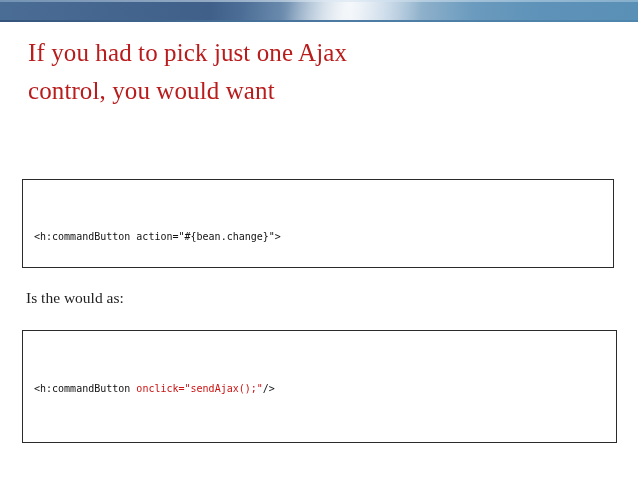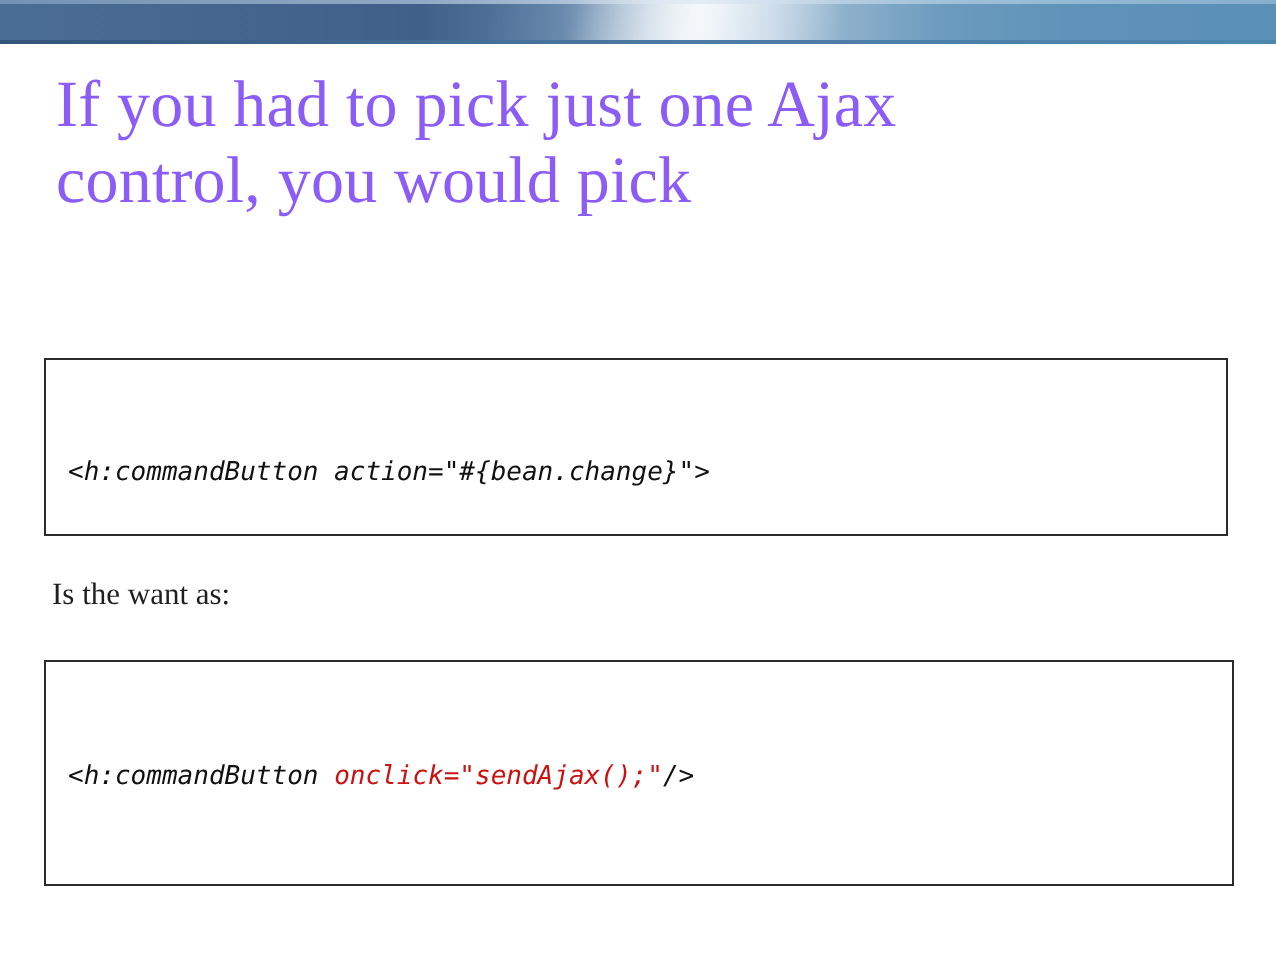--- a/index.html
+++ b/index.html
@@ -72,41 +72,40 @@
     height: 2px;
     background: linear-gradient(to right, #35547b 0%, #4d7ba3 55%, #4e86ad 100%);
   }
 
   
   .title {
     position: absolute;
     left: 28px;
     top: 34px;
     width: 570px;
-    color: #8b5cf6;
+    color: #b91c1c;
     font-family: "Liberation Serif", serif;
-    font-size: 33px;
+    font-size: 25px;
     line-height: 38px;
     letter-spacing: 0.1px;
   }
   .title-line { display: block; white-space: pre; }
 
   
   .code-box {
     position: absolute;
     background: #ffffff;
     border: 1.6px solid #2b2b2b;
     box-sizing: border-box;
     font-family: "DejaVu Sans Mono", "Liberation Mono", monospace;
-    font-size: 13px;
+    font-size: 10px;
     line-height: 19.5px;
     color: #111111;
     white-space: pre;
     overflow: hidden;
-    font-style: italic;
   }
   #code-box-1 {
     left: 22px;
     top: 179px;
     width: 592px;
     height: 89px;
     padding: 8px 0 0 11px;
   }
   #code-box-2 {
     left: 22px;
@@ -135,29 +134,29 @@
 
 <div class="banner">
   <div class="banner-base"></div>
   <div class="banner-swoosh"></div>
   <div class="banner-topline"></div>
   <div class="banner-botline"></div>
 </div>
 
 <div class="title">
   <span class="title-line">If you had to pick just one Ajax</span>
-  <span class="title-line">control, you would pick</span>
+  <span class="title-line">control, you would want</span>
 </div>
 
 <div class="code-box" id="code-box-1">
   <span class="code-line">&lt;h:commandButton action="#{bean.change}"&gt;</span>
   
   
 </div>
 
-<div class="caption">Is the want as:</div>
+<div class="caption">Is the would as:</div>
 
 <div class="code-box" id="code-box-2">
   <span class="code-line"><span>&lt;h:commandButton </span><span class="code-red">onclick="sendAjax();"</span><span>/&gt;</span></span>
   <span class="code-line">&nbsp;</span>
   
   
 </div>
 
 </body></html>

